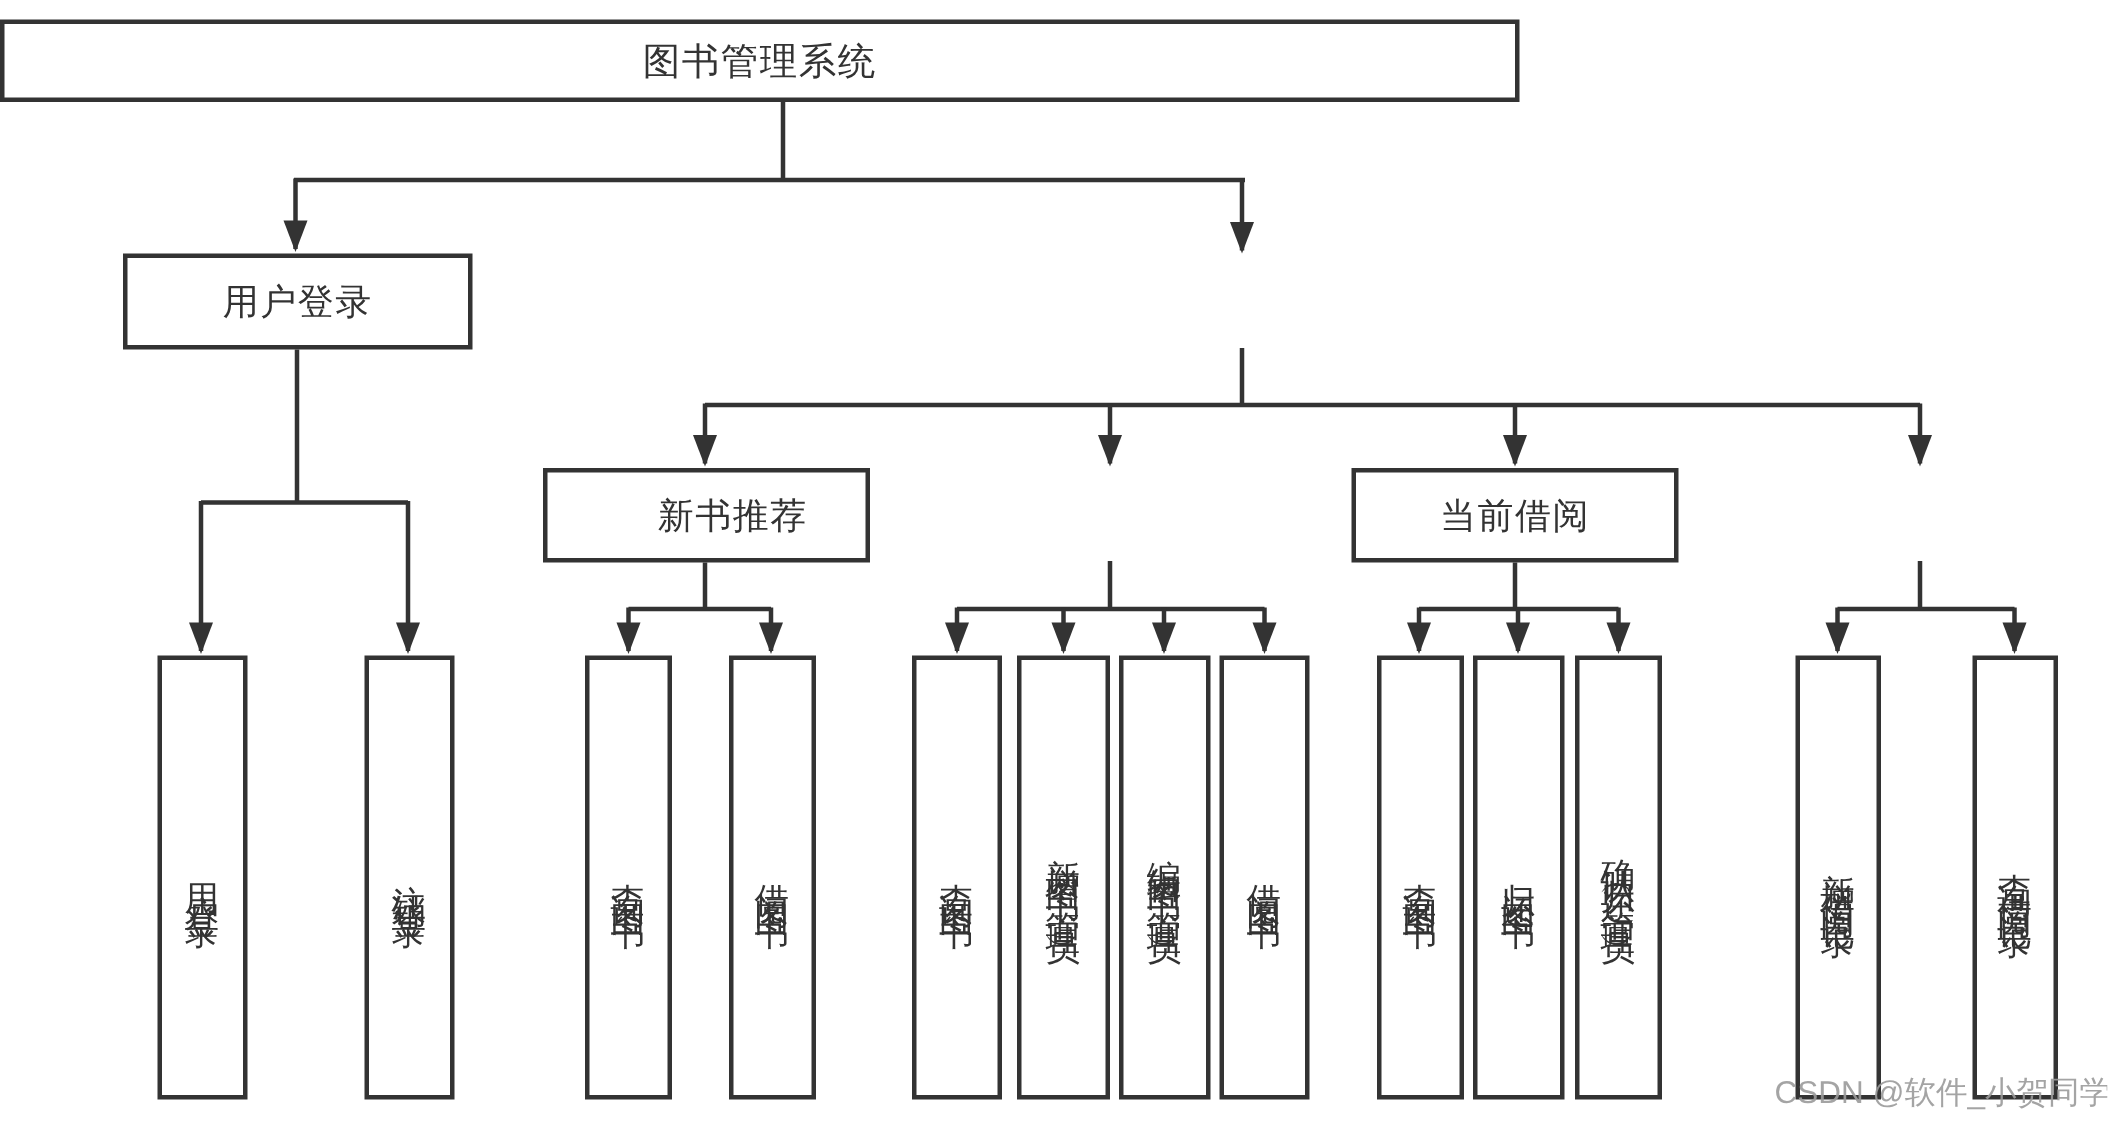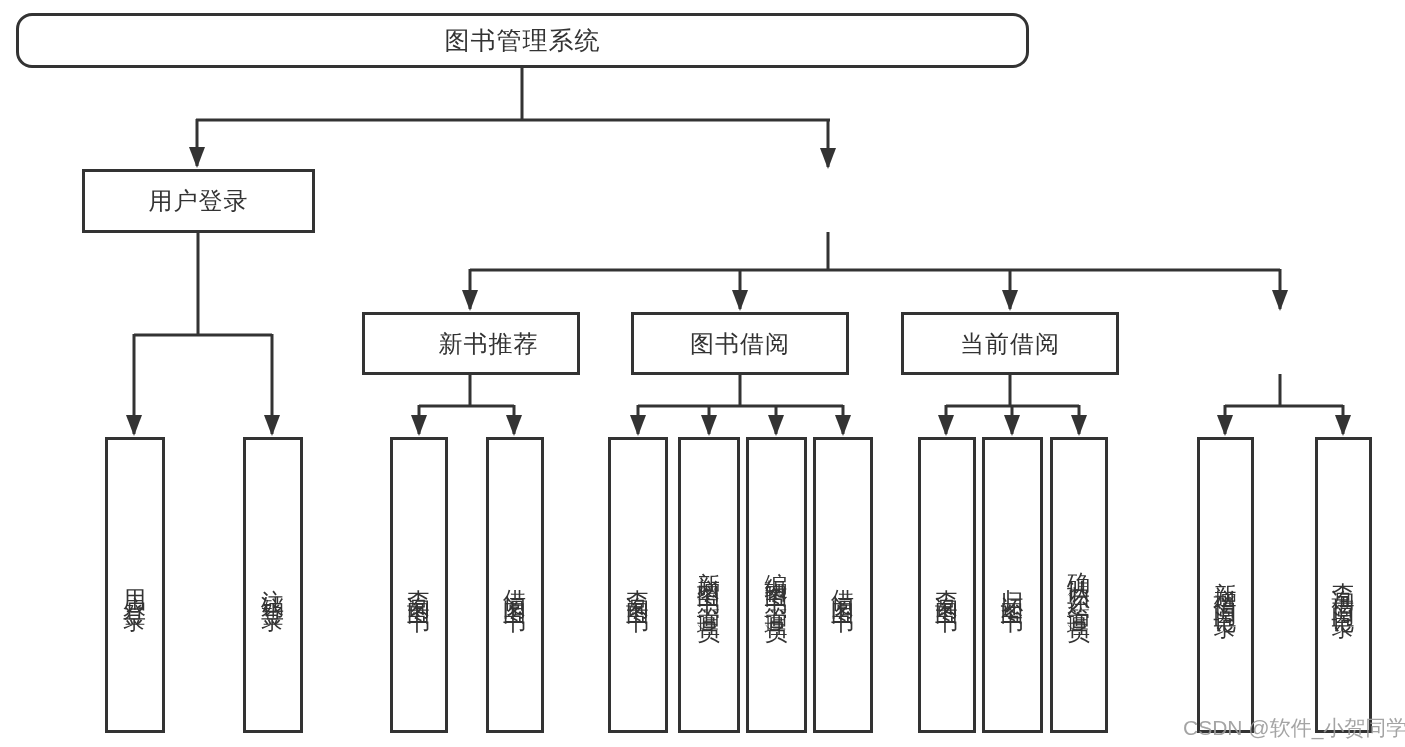--- a/index.html
+++ b/index.html
@@ -119,33 +119,30 @@
       <polygon points="768,415 784,415 776,436"></polygon>
       <polygon points="835,415 851,415 843,436"></polygon>
       <polygon points="938,415 954,415 946,436"></polygon>
       <polygon points="1004,415 1020,415 1012,436"></polygon>
       <polygon points="1071,415 1087,415 1079,436"></polygon>
       <polygon points="1217,415 1233,415 1225,436"></polygon>
       <polygon points="1335,415 1351,415 1343,436"></polygon>
     </g>
   </svg>
 
-  <div class="node hbox root" style="left:16px; top:13px; width:1013px; height:55px;border-radius:16px;">
+  <div class="node hbox root" style="left:0; top:13px; width:1013px; height:55px;">
     <span>图书管理系统</span>
   </div>
 
   <div class="node hbox" style="left:82px; top:169px; width:233px; height:64px;">
     <span>用户登录</span>
   </div>
 
   <div class="node hbox" style="left:362px; top:312px; width:218px; height:63px;padding-left:35px;">
     <span>新书推荐</span>
-  </div>
-  <div class="node hbox" style="left:631px; top:312px; width:218px; height:63px;">
-    <span>图书借阅</span>
   </div>
   <div class="node hbox" style="left:901px; top:312px; width:218px; height:63px;">
     <span>当前借阅</span>
   </div>
 
   <div class="node vbox" style="left:105px; top:437px; width:60px; height:296px;">
     <span>用户登录</span>
   </div>
   <div class="node vbox" style="left:243px; top:437px; width:60px; height:296px;">
     <span>注销登录</span>

